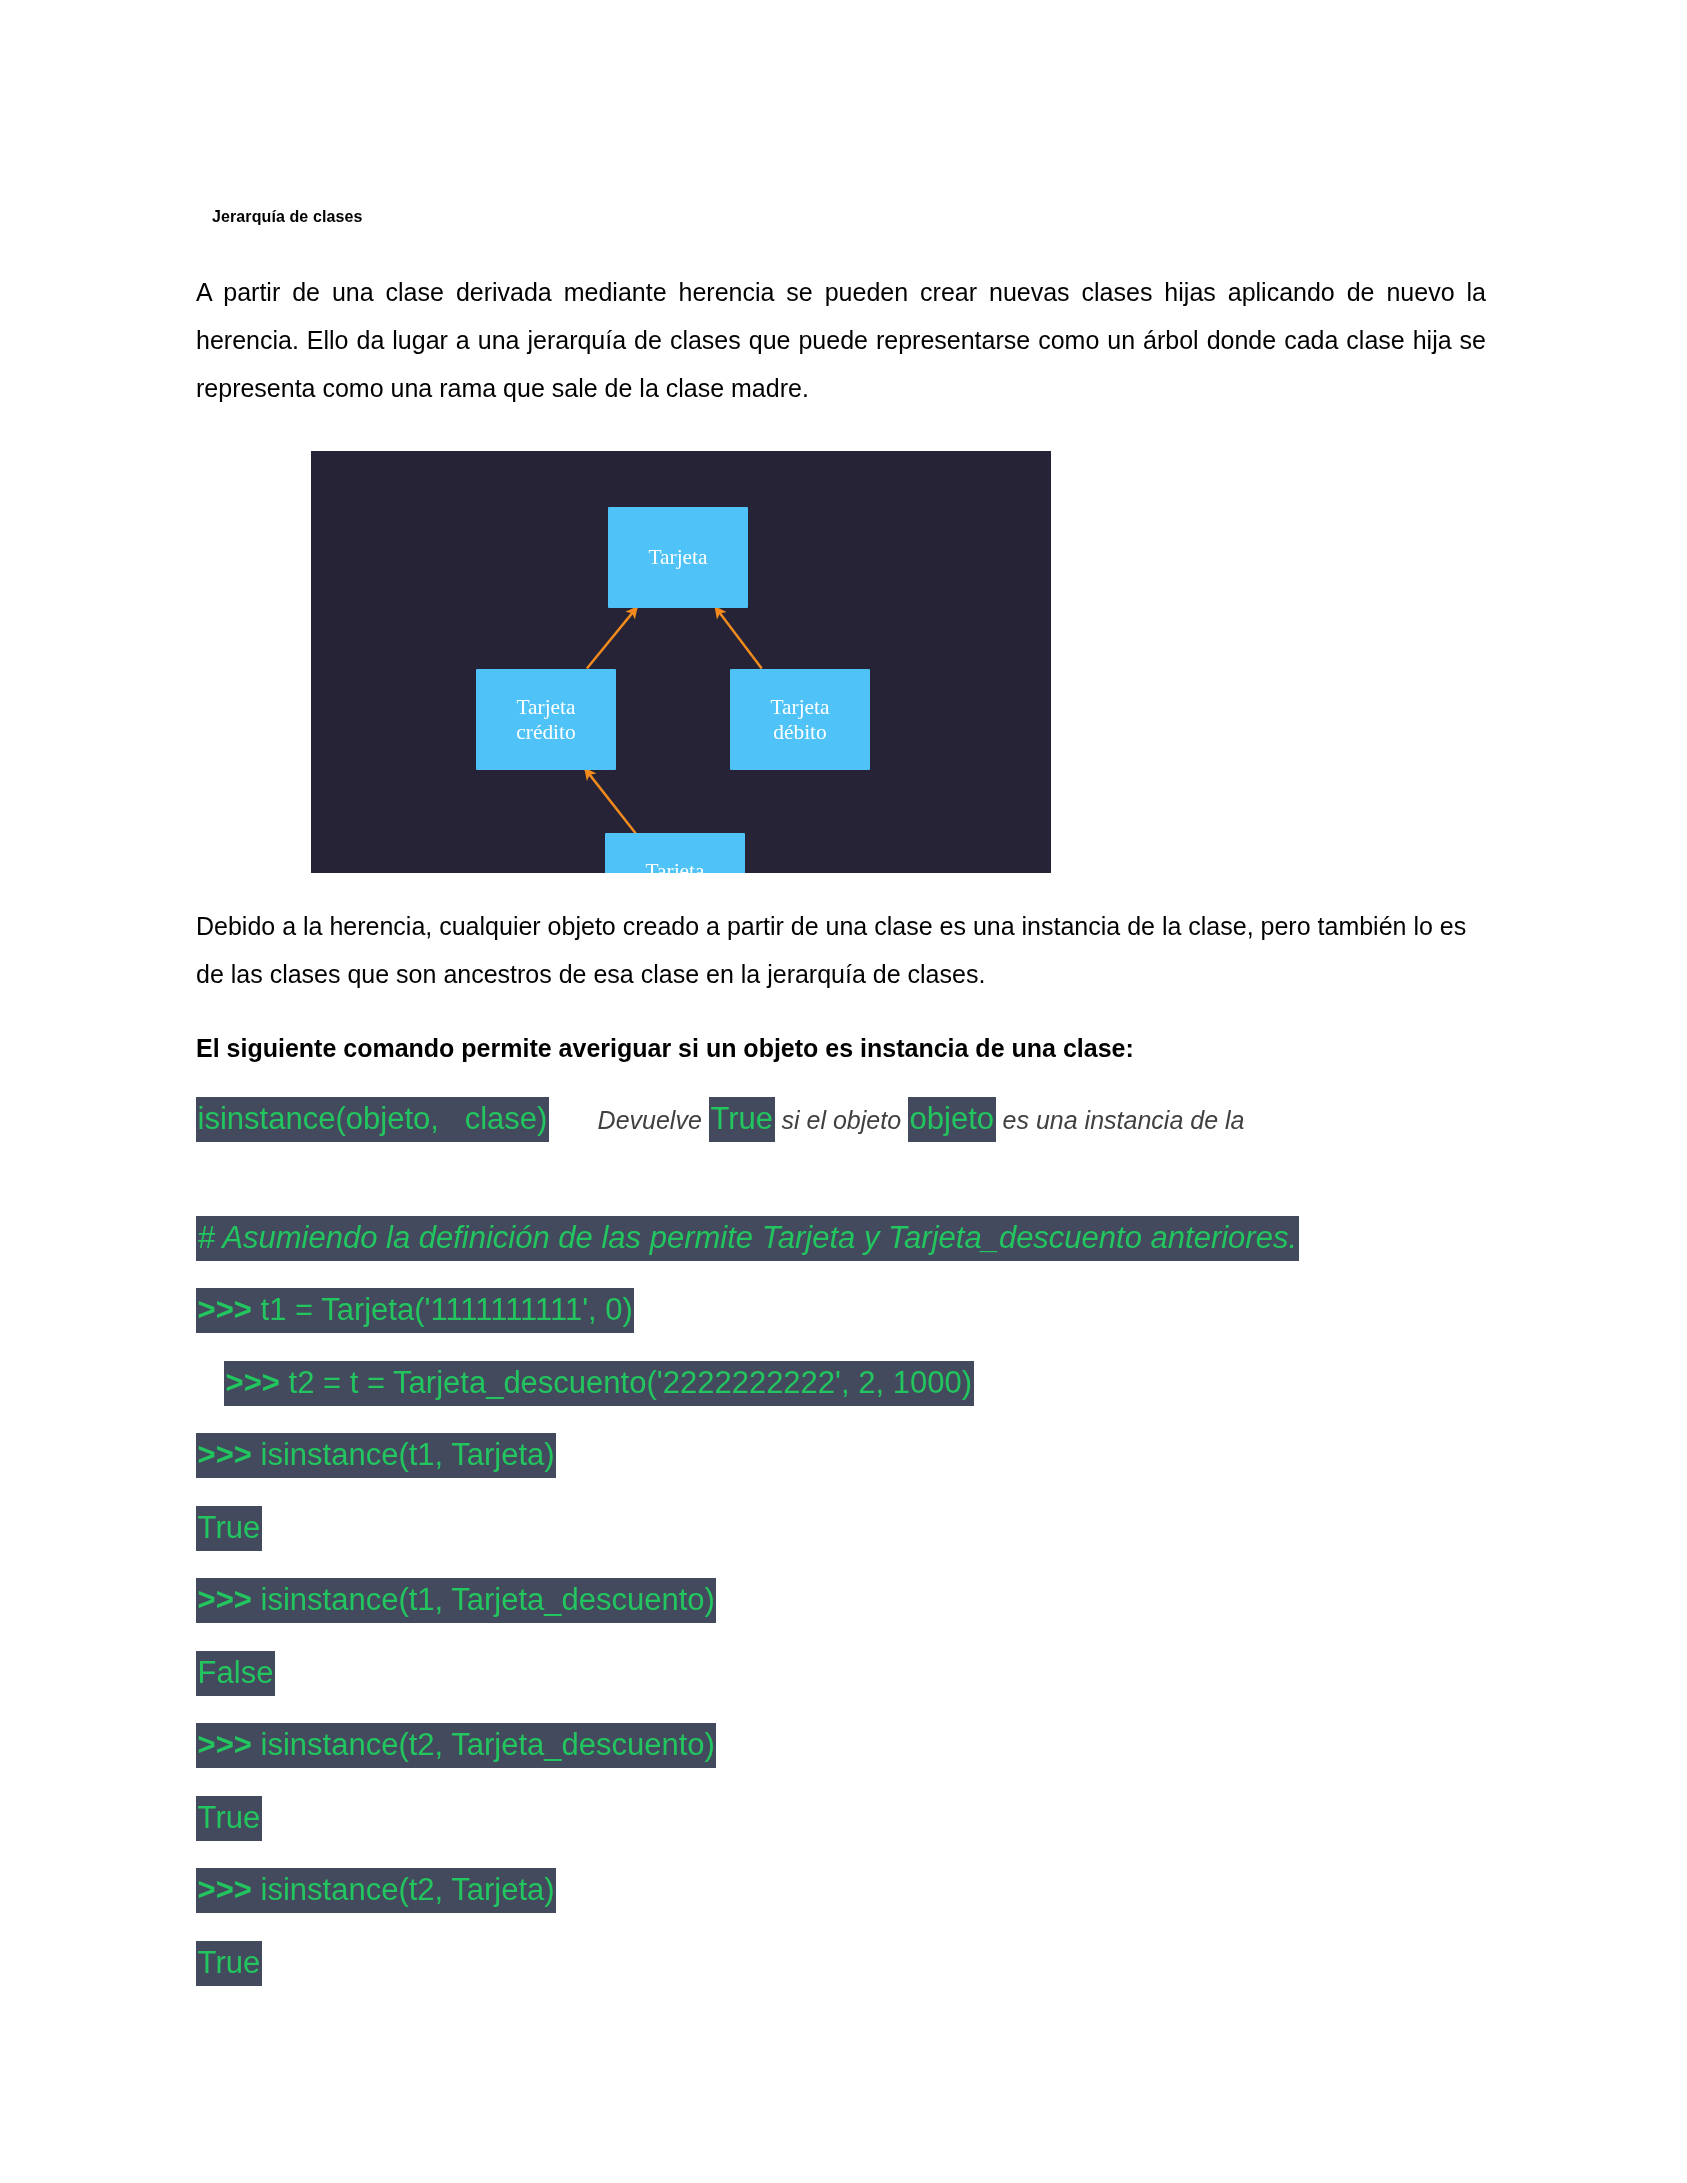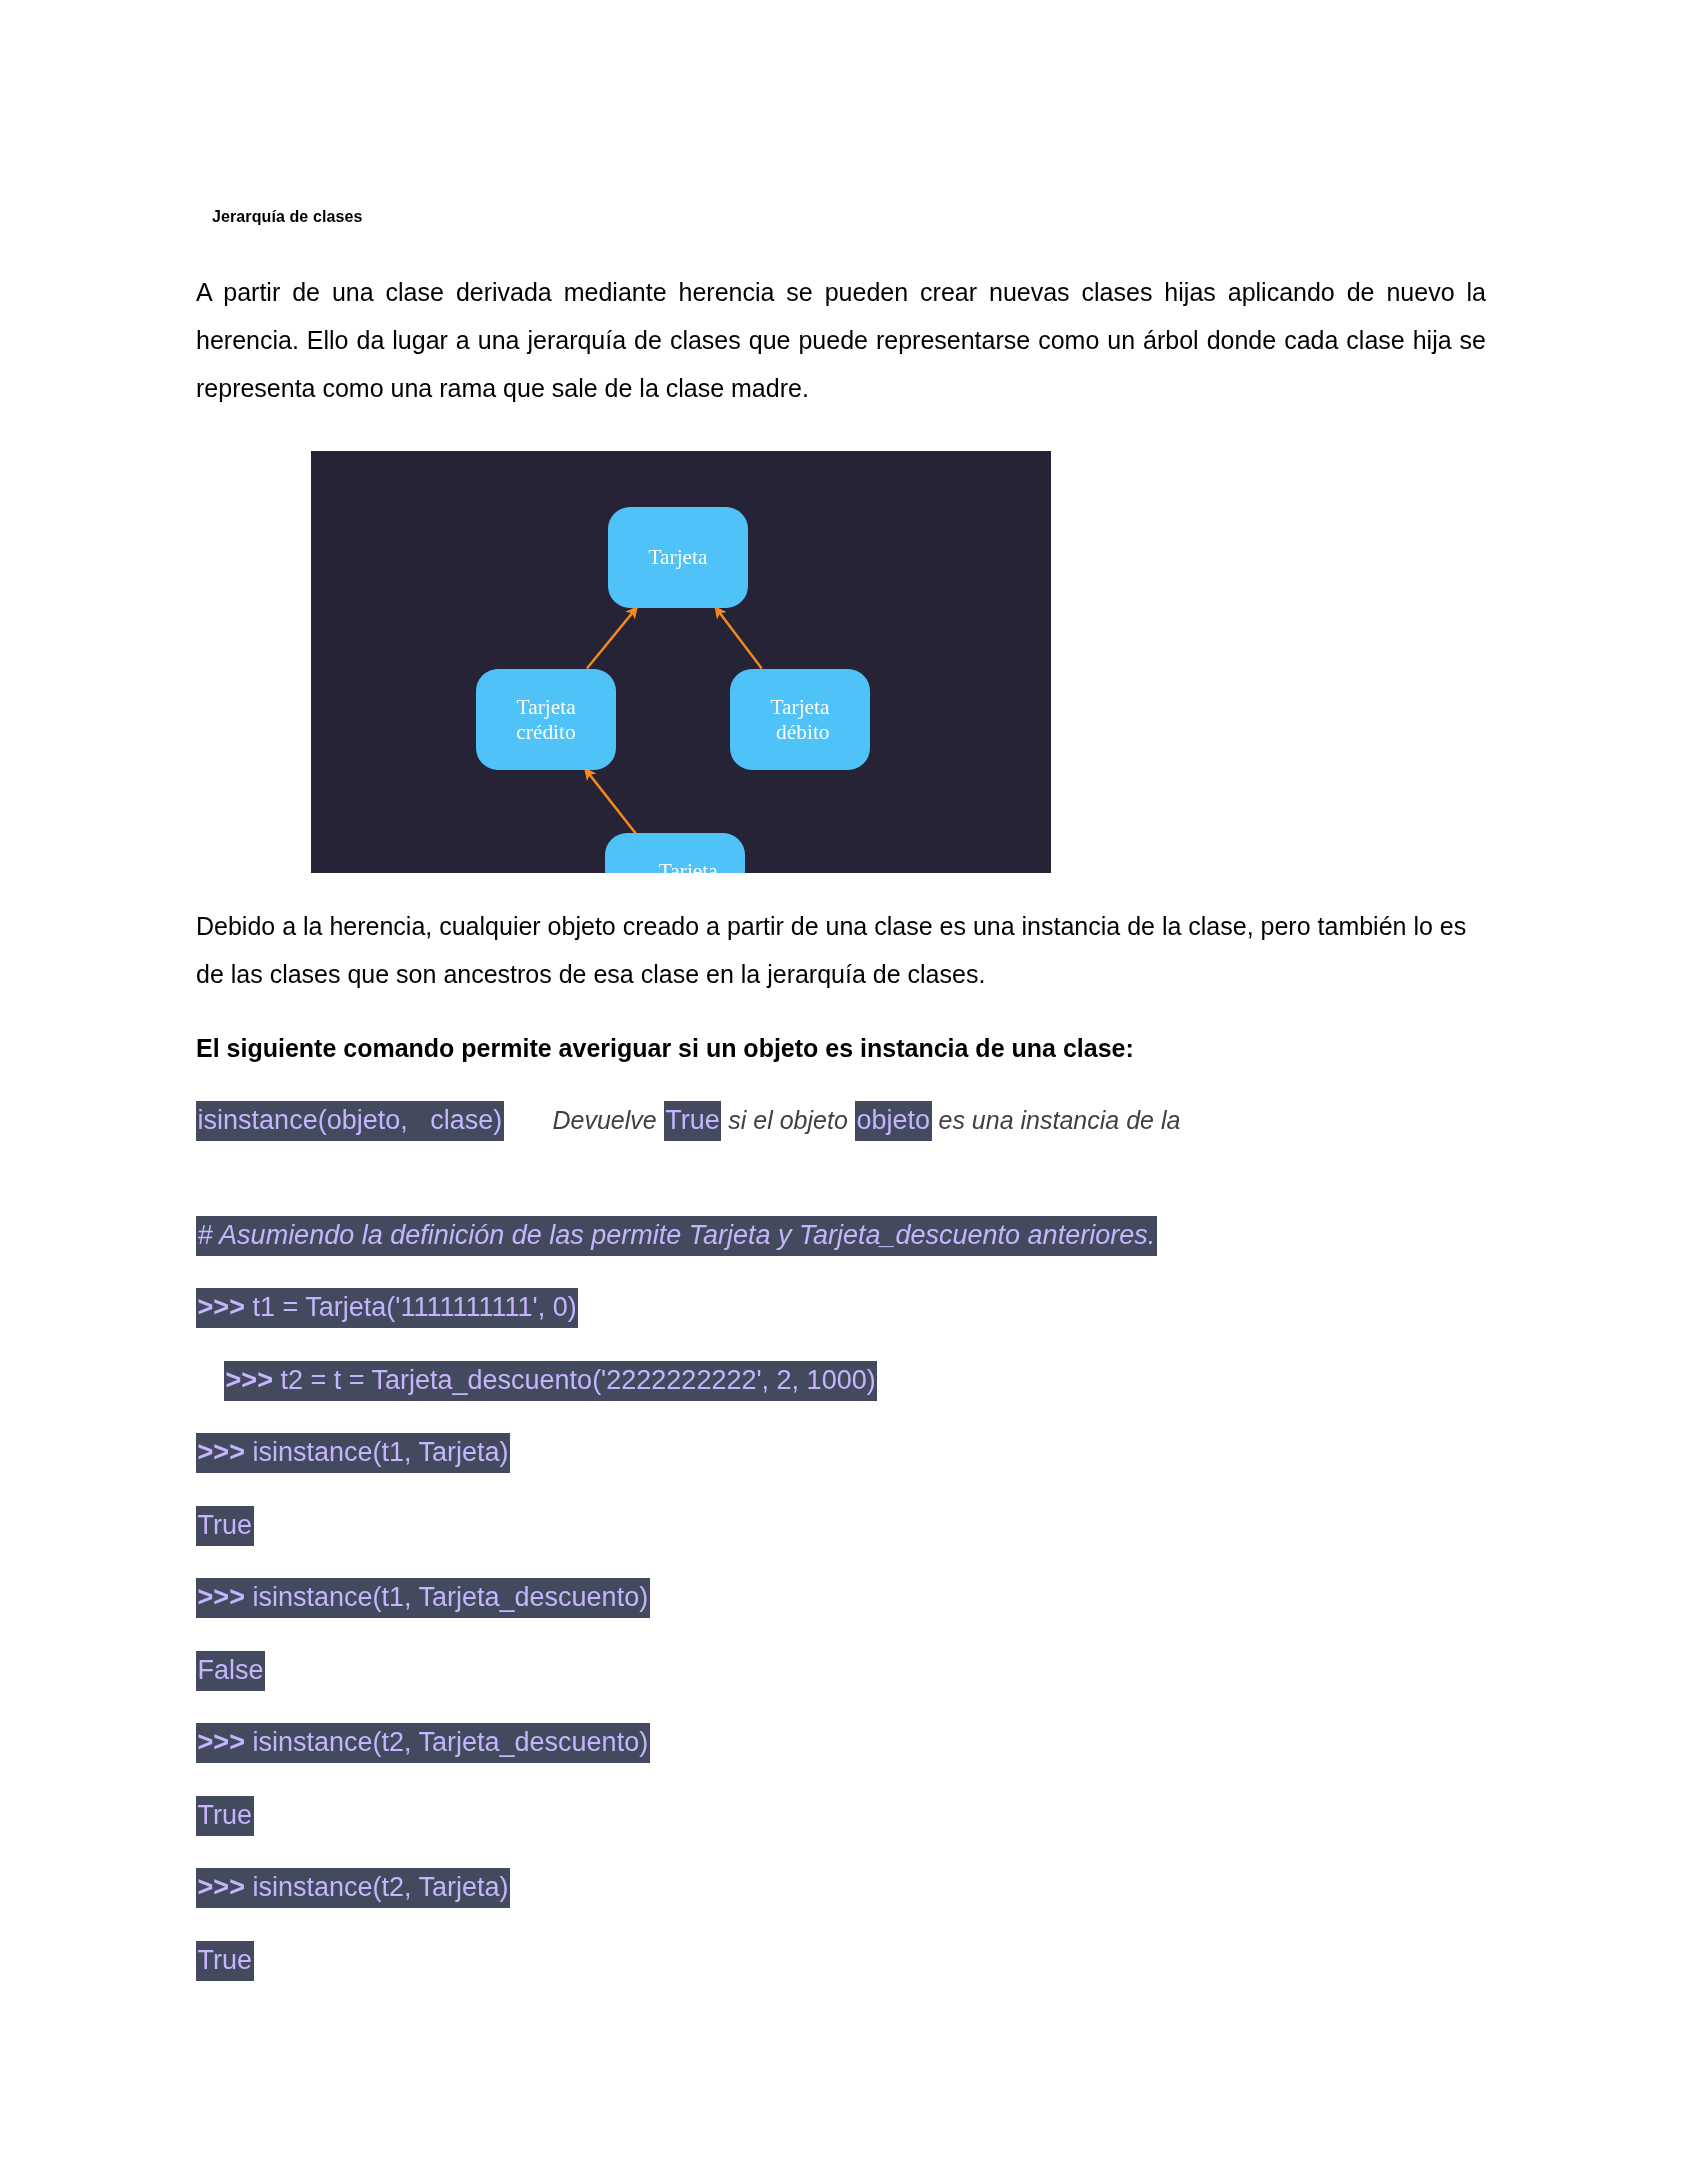--- a/index.html
+++ b/index.html
@@ -72,26 +72,26 @@
   .diagram {
     width: 740px;
     height: 422px;
     background: #252335;
     position: relative;
     overflow: hidden;
   }
   .node {
     position: absolute;
     background: #4FC3F7;
-    border-radius: 22px;
+    border-radius: 1px;
     color: #ffffff;
     font-family: "Liberation Serif", serif;
     font-size: 21.4px;
     line-height: 1.13;
-    text-align: right;
+    text-align: center;
     display: flex;
     align-items: center;
     justify-content: center;
     box-sizing: border-box;
     white-space: pre-line;
   }
   .diag-svg {
     position: absolute;
     left: 0; top: 0;
     width: 740px;
@@ -103,23 +103,23 @@
   .codeline {
     position: absolute;
     left: 0;
     font-size: 25px;
     line-height: 1.0;
     margin: 0;
     white-space: pre;
   }
   .hl {
     background: #434A5E;
-    color: #c4b5fd;
+    color: #22c55e;
     padding: 4.1px 1.6px 5.8px 1.6px;
-    font-size: 27px;
+    font-size: 31px;
     line-height: 1.0;
     white-space: pre;
   }
   .hl.ital { font-style: italic; }
   .hl .prompt { font-weight: bold; }
 
   .mixline {
     position: absolute;
     left: 0;
     width: 1290px;

